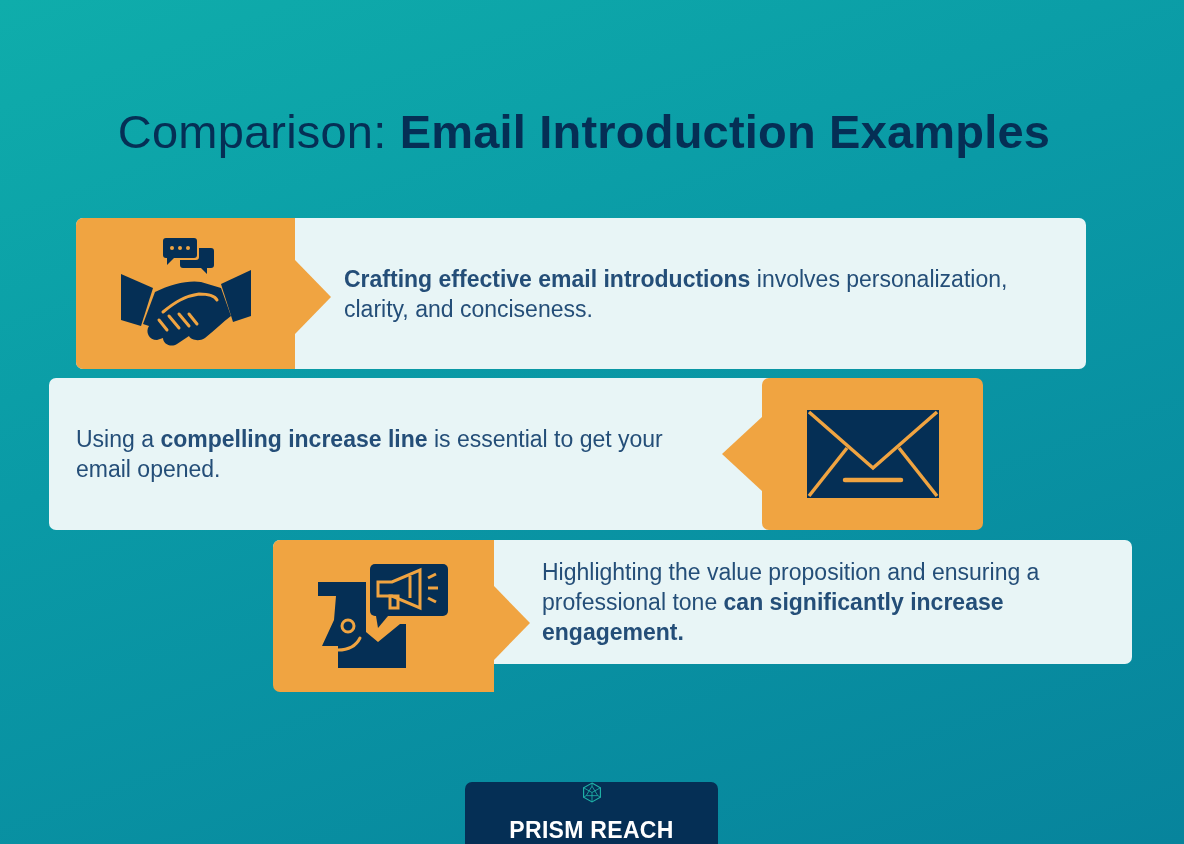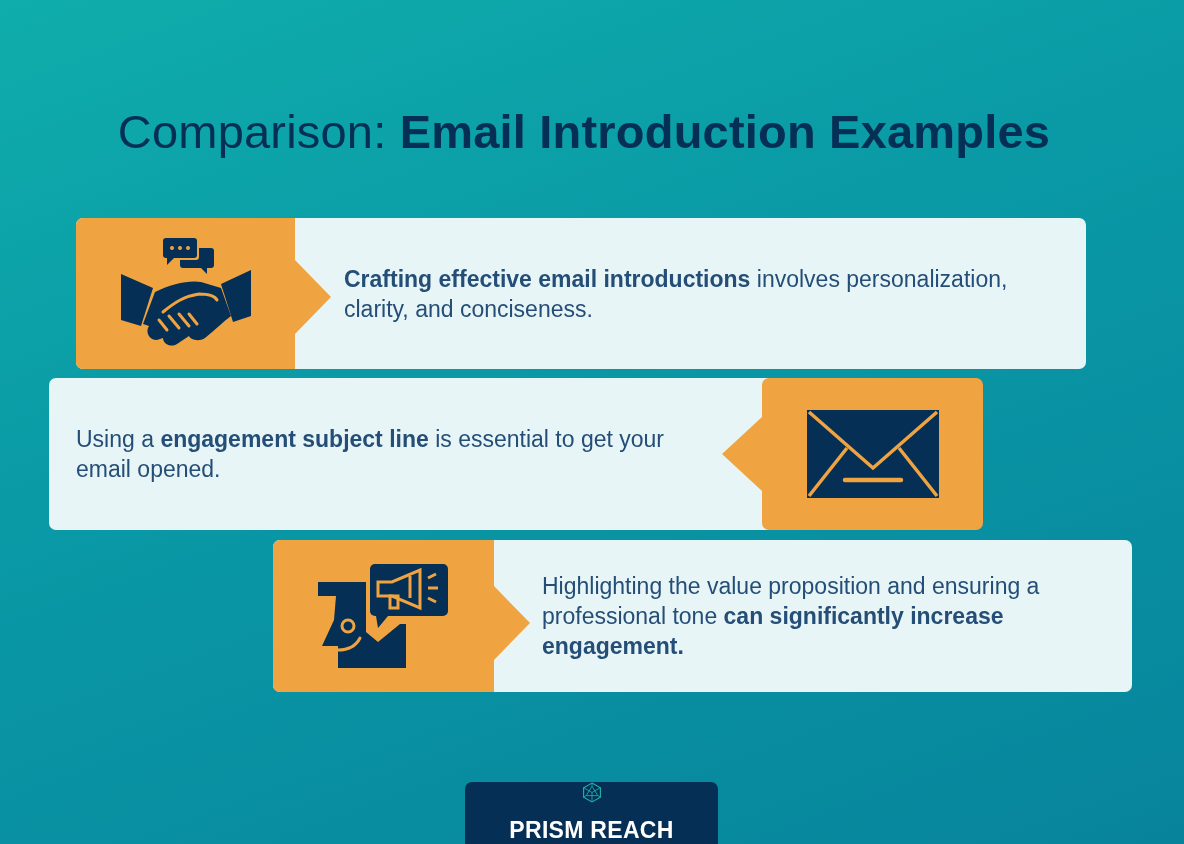--- a/index.html
+++ b/index.html
@@ -74,37 +74,37 @@
       <path d="M44,76 C56,66 66,60 80,58 C90,58 96,60 98,64" stroke="#f0a441" stroke-width="3" fill="none" stroke-linecap="round"></path>
       <path d="M40,84 l8,10 M50,80 l10,12 M60,78 l10,12 M70,78 l8,10" stroke="#f0a441" stroke-width="3" fill="none" stroke-linecap="round"></path>
     </svg>
   </div>
   <div class="arrow-right" style="left:295px; top:260px;"></div>
 </div>
 
 <div>
   <div class="panel-text" style="left:49px; top:378px; width:740px; height:152px; padding-left:27px; padding-right:80px;">
     <div>
-      <span>Using a </span><b>engagement subject line</b><span> is essential to get your email opened.</span>
+      <span>Using a </span><b>compelling increase line</b><span> is essential to get your email opened.</span>
     </div>
   </div>
   <div class="panel-icon" style="left:762px; top:378px; width:221px; height:152px;">
     <svg width="132" height="88" viewBox="0 0 132 88">
       <rect x="0" y="0" width="132" height="88" fill="#052f55"></rect>
       <polyline points="2,2 66,58 130,2" stroke="#f0a441" stroke-width="3.5" fill="none"></polyline>
       <line x1="2" y1="86" x2="40" y2="38" stroke="#f0a441" stroke-width="3.5"></line>
       <line x1="130" y1="86" x2="92" y2="38" stroke="#f0a441" stroke-width="3.5"></line>
       <line x1="38" y1="70" x2="94" y2="70" stroke="#f0a441" stroke-width="4.5" stroke-linecap="round"></line>
     </svg>
   </div>
   <div class="arrow-left" style="left:722px; top:417px;"></div>
 </div>
 
 <div>
-  <div class="panel-text" style="left:273px; top:540px; width:859px; height:152px; padding-left:269px; padding-right:60px;">
+  <div class="panel-text" style="left:273px; top:540px; width:859px; height:124px; padding-left:269px; padding-right:60px;">
     <div>
       <span>Highlighting the value proposition and ensuring a professional tone </span><b>can significantly increase engagement.</b>
     </div>
   </div>
   <div class="panel-icon" style="left:273px; top:540px; width:221px; height:152px; border-radius:7px 0 0 7px;">
     <svg width="132" height="108" viewBox="0 0 132 108">
 
       <rect x="0" y="20" width="48" height="14" fill="#052f55"></rect>
 
       <path d="M18,34 L48,34 L48,70 L60,80 L82,62 L88,62 L88,106 L20,106 L20,84 L4,84 L16,58 Z" fill="#052f55"></path>

